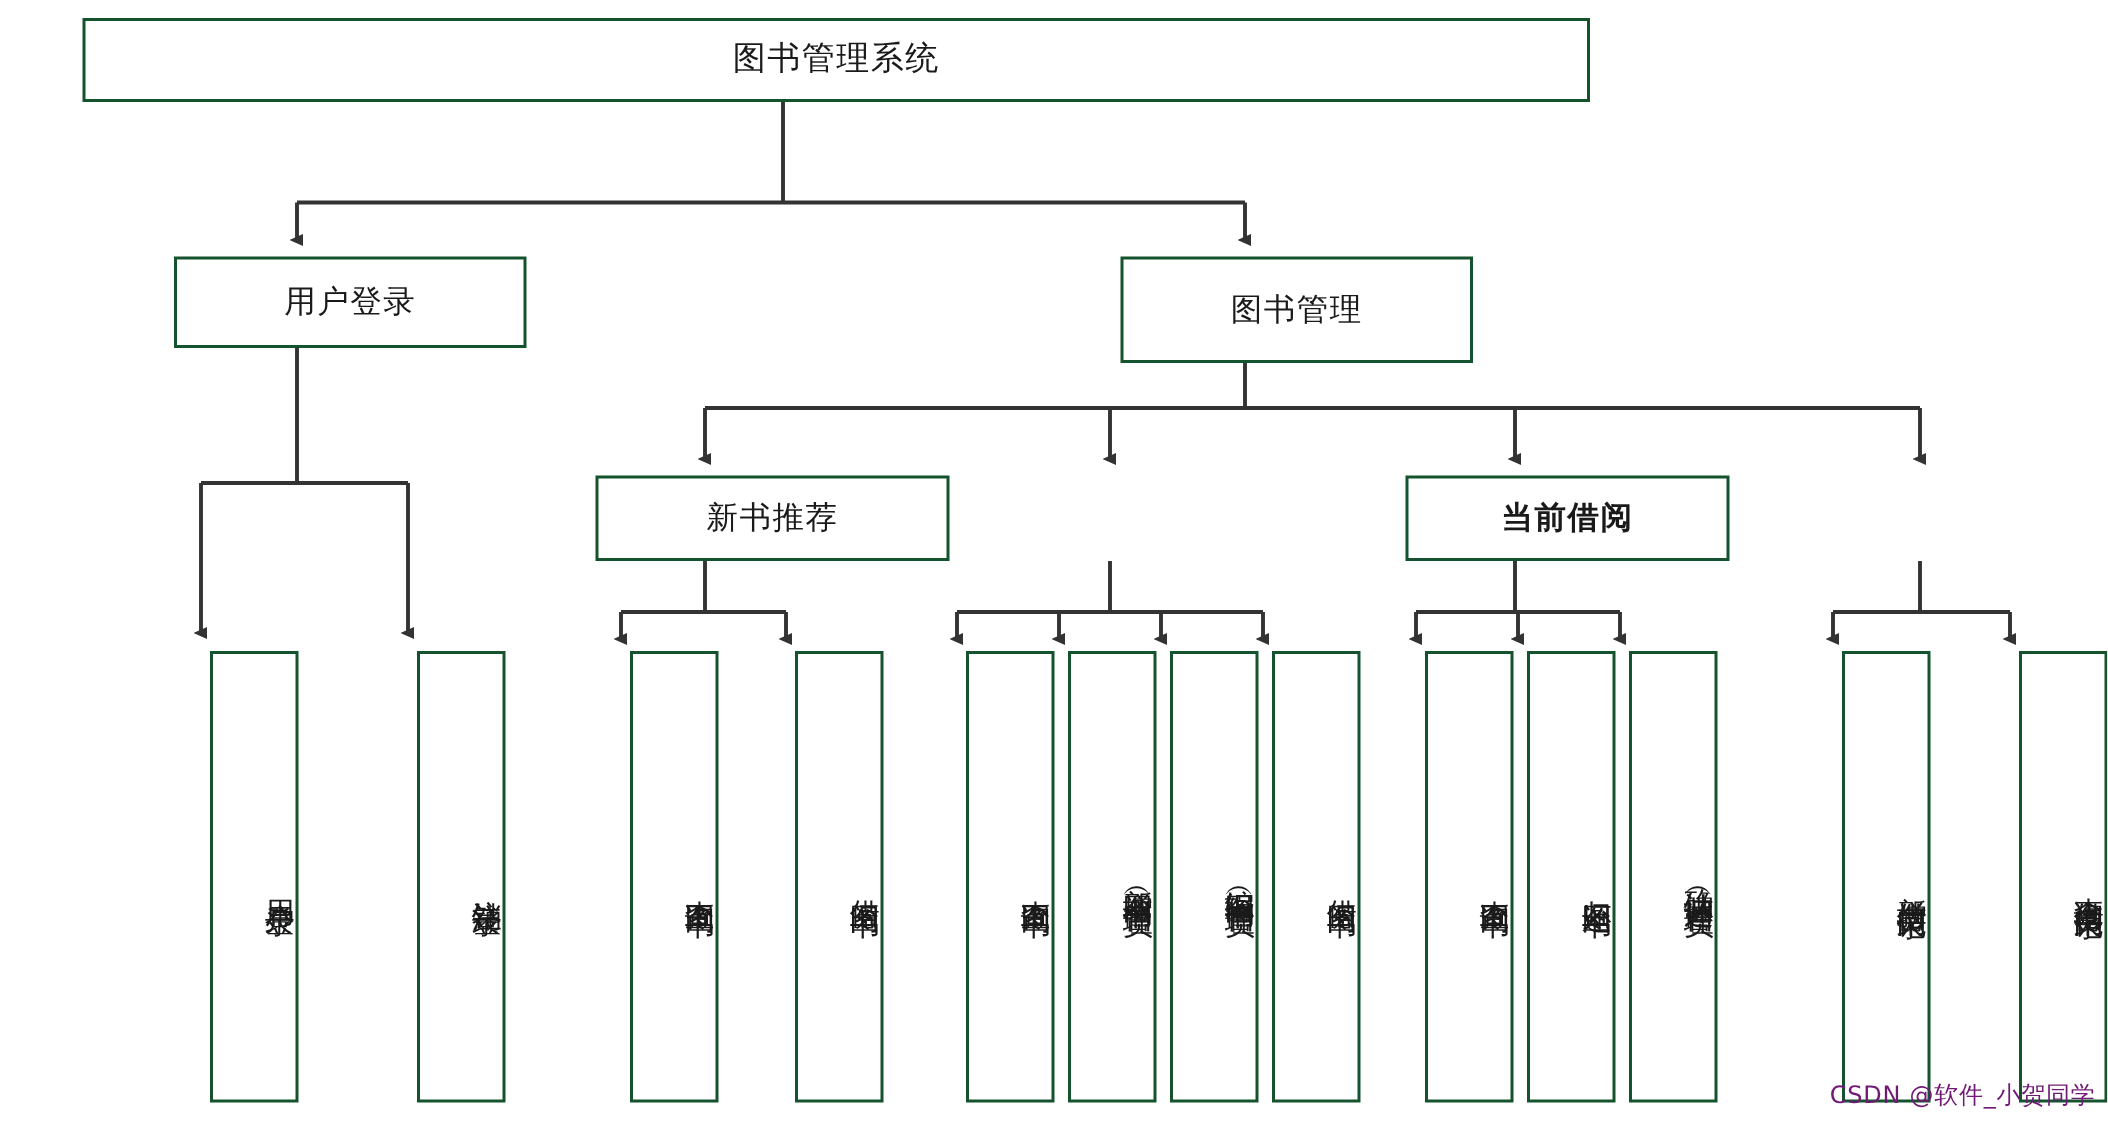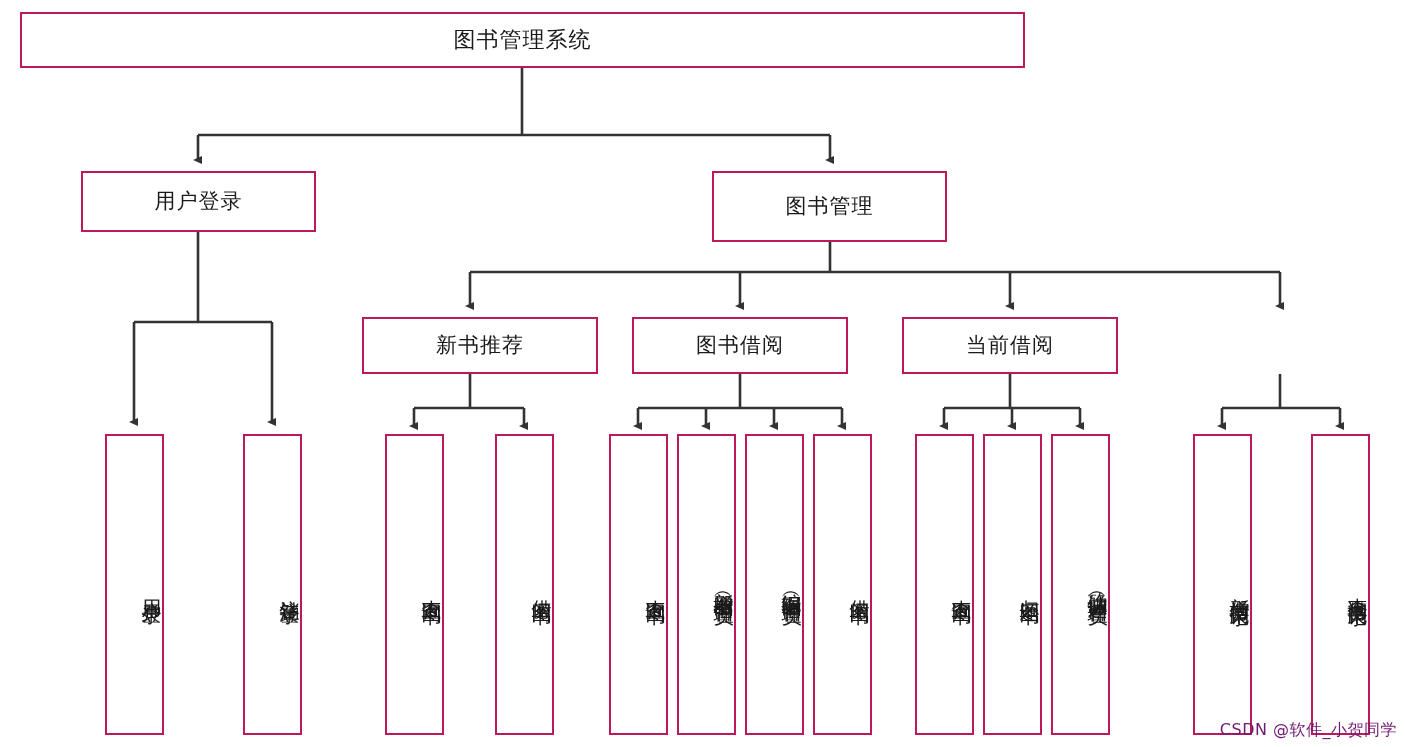--- a/index.html
+++ b/index.html
@@ -19,26 +19,27 @@
     position: absolute;
     left: 0;
     top: 0;
     width: 1405px;
     height: 747px;
   }
   .node {
     position: absolute;
     box-sizing: border-box;
     background: #ffffff;
-    border: 2px solid #be185d;
+    border: 2px solid #14532d;
     display: flex;
     align-items: center;
     justify-content: center;
     color: #1a1a1a;
     z-index: 2;
+    margin-left: 35px;
   }
   .node-h {
     font-size: 21px;
     letter-spacing: 1px;
     line-height: 1.2;
   }
   .node-root {
     font-size: 22px;
   }
   .node-v {
@@ -134,24 +135,21 @@
   <div class="node node-h" style="left:81px; top:171px; width:235px; height:61px;">
     <span>用户登录</span>
   </div>
   <div class="node node-h" style="left:712px; top:171px; width:235px; height:71px;">
     <span>图书管理</span>
   </div>
 
   <div class="node node-h" style="left:362px; top:317px; width:236px; height:57px;">
     <span>新书推荐</span>
   </div>
-  <div class="node node-h" style="left:632px; top:317px; width:216px; height:57px;">
-    <span>图书借阅</span>
-  </div>
-  <div class="node node-h" style="left:902px; top:317px; width:216px; height:57px;">
+  <div class="node node-h" style="left:902px; top:317px; width:216px; height:57px;font-weight:bold;">
     <span>当前借阅</span>
   </div>
 
   <div class="node node-v" style="left:105px; top:434px; width:59px; height:301px;">
     <span class="vtext">用户登录</span>
   </div>
   <div class="node node-v" style="left:243px; top:434px; width:59px; height:301px;">
     <span class="vtext">注销登录</span>
   </div>
 

